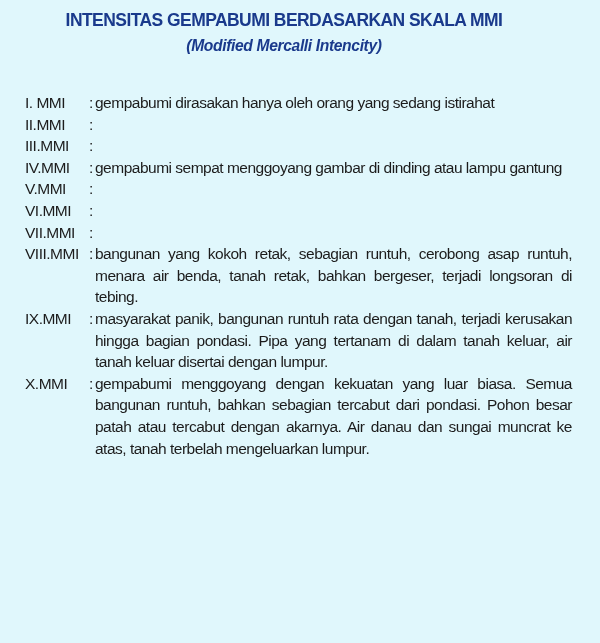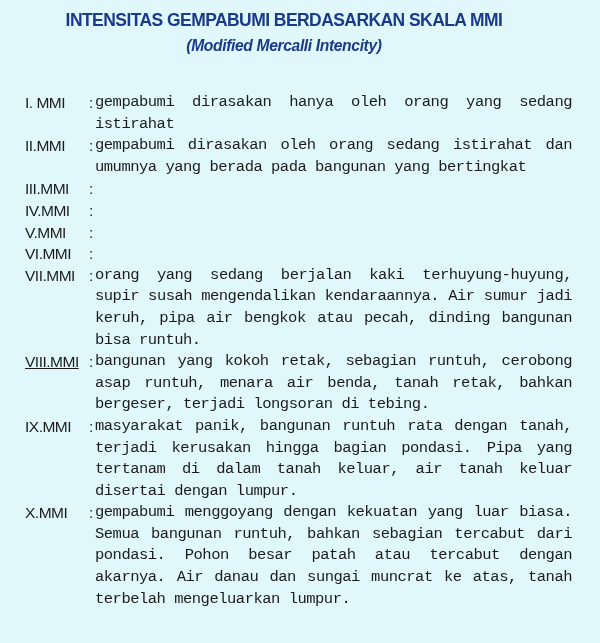--- a/index.html
+++ b/index.html
@@ -60,66 +60,63 @@
       white-space: nowrap;
     }
     .entry .sep {
       flex: 0 0 6px;
       white-space: nowrap;
     }
     .entry .desc {
       flex: 1;
       text-align: justify;
       padding-right: 8px;
-      font-family: Liberation Mono, monospace;
     }
     .entry.wide .label {
       flex: 0 0 64px;
-      text-decoration: underline;
     }
   </style>
 </head>
 <body>
 
 <div class="header">
   <div class="title">INTENSITAS GEMPABUMI BERDASARKAN SKALA MMI</div>
   <div class="subtitle">(Modified Mercalli Intencity)</div>
 </div>
 
 <div class="list">
   <div class="entry">
     <span class="label">I. MMI</span>
     <span class="sep">:</span>
     <span class="desc">gempabumi dirasakan hanya oleh orang yang sedang istirahat</span>
   </div>
   <div class="entry">
     <span class="label">II.MMI</span>
     <span class="sep">:</span>
-    <span class="desc">gempabumi dirasakan oleh orang sedang istirahat dan umumnya yang berada pada bangunan yang bertingkat</span>
   </div>
   <div class="entry">
     <span class="label">III.MMI</span>
     <span class="sep">:</span>
   </div>
   <div class="entry">
     <span class="label">IV.MMI</span>
     <span class="sep">:</span>
+    <span class="desc">gempabumi sempat menggoyang gambar di dinding atau lampu gantung</span>
   </div>
   <div class="entry">
     <span class="label">V.MMI</span>
     <span class="sep">:</span>
   </div>
   <div class="entry">
     <span class="label">VI.MMI</span>
     <span class="sep">:</span>
   </div>
   <div class="entry">
     <span class="label">VII.MMI</span>
     <span class="sep">:</span>
-    <span class="desc"> orang yang sedang berjalan kaki terhuyung-huyung, supir susah mengendalikan kendaraannya. Air sumur jadi keruh, pipa air bengkok atau pecah, dinding bangunan bisa runtuh.</span>
   </div>
   <div class="entry wide">
     <span class="label">VIII.MMI</span>
     <span class="sep">:</span>
     <span class="desc"> bangunan yang kokoh retak, sebagian runtuh, cerobong asap runtuh, menara air benda, tanah retak, bahkan bergeser, terjadi longsoran di tebing.</span>
   </div>
   <div class="entry">
     <span class="label">IX.MMI</span>
     <span class="sep">:</span>
     <span class="desc">masyarakat panik, bangunan runtuh rata dengan tanah, terjadi kerusakan hingga bagian pondasi. Pipa yang tertanam di dalam tanah keluar, air tanah keluar disertai dengan lumpur.</span>

